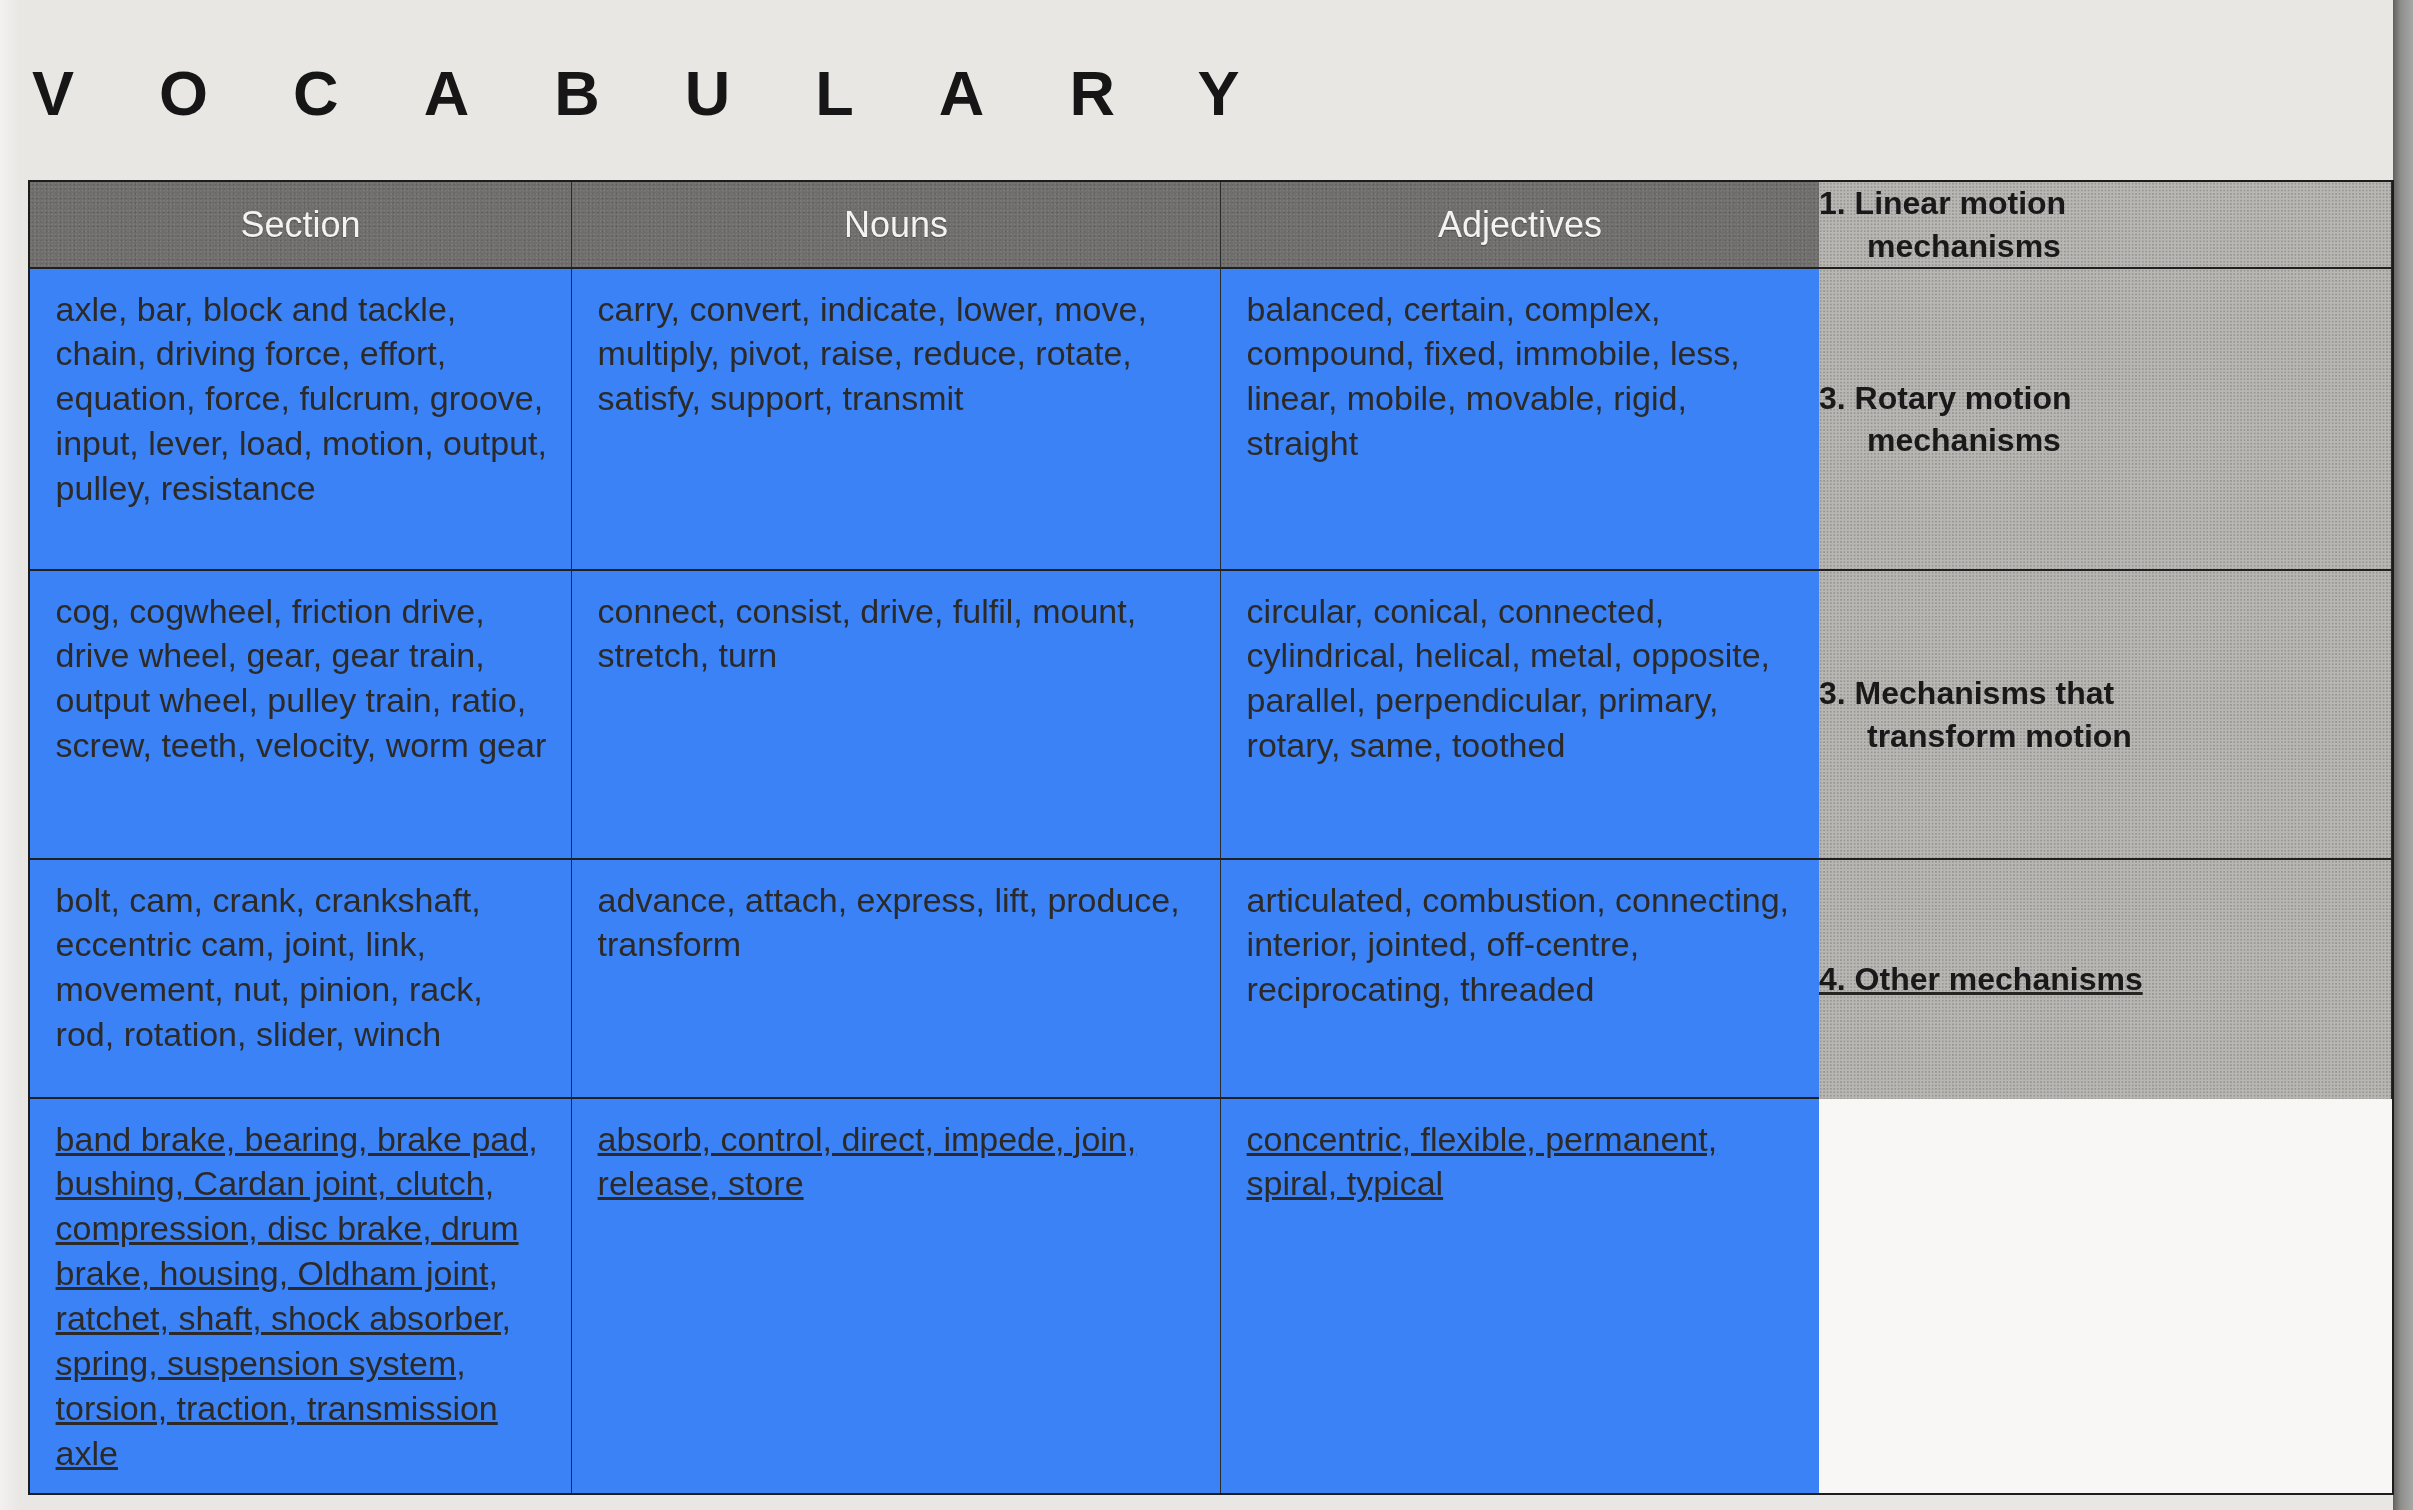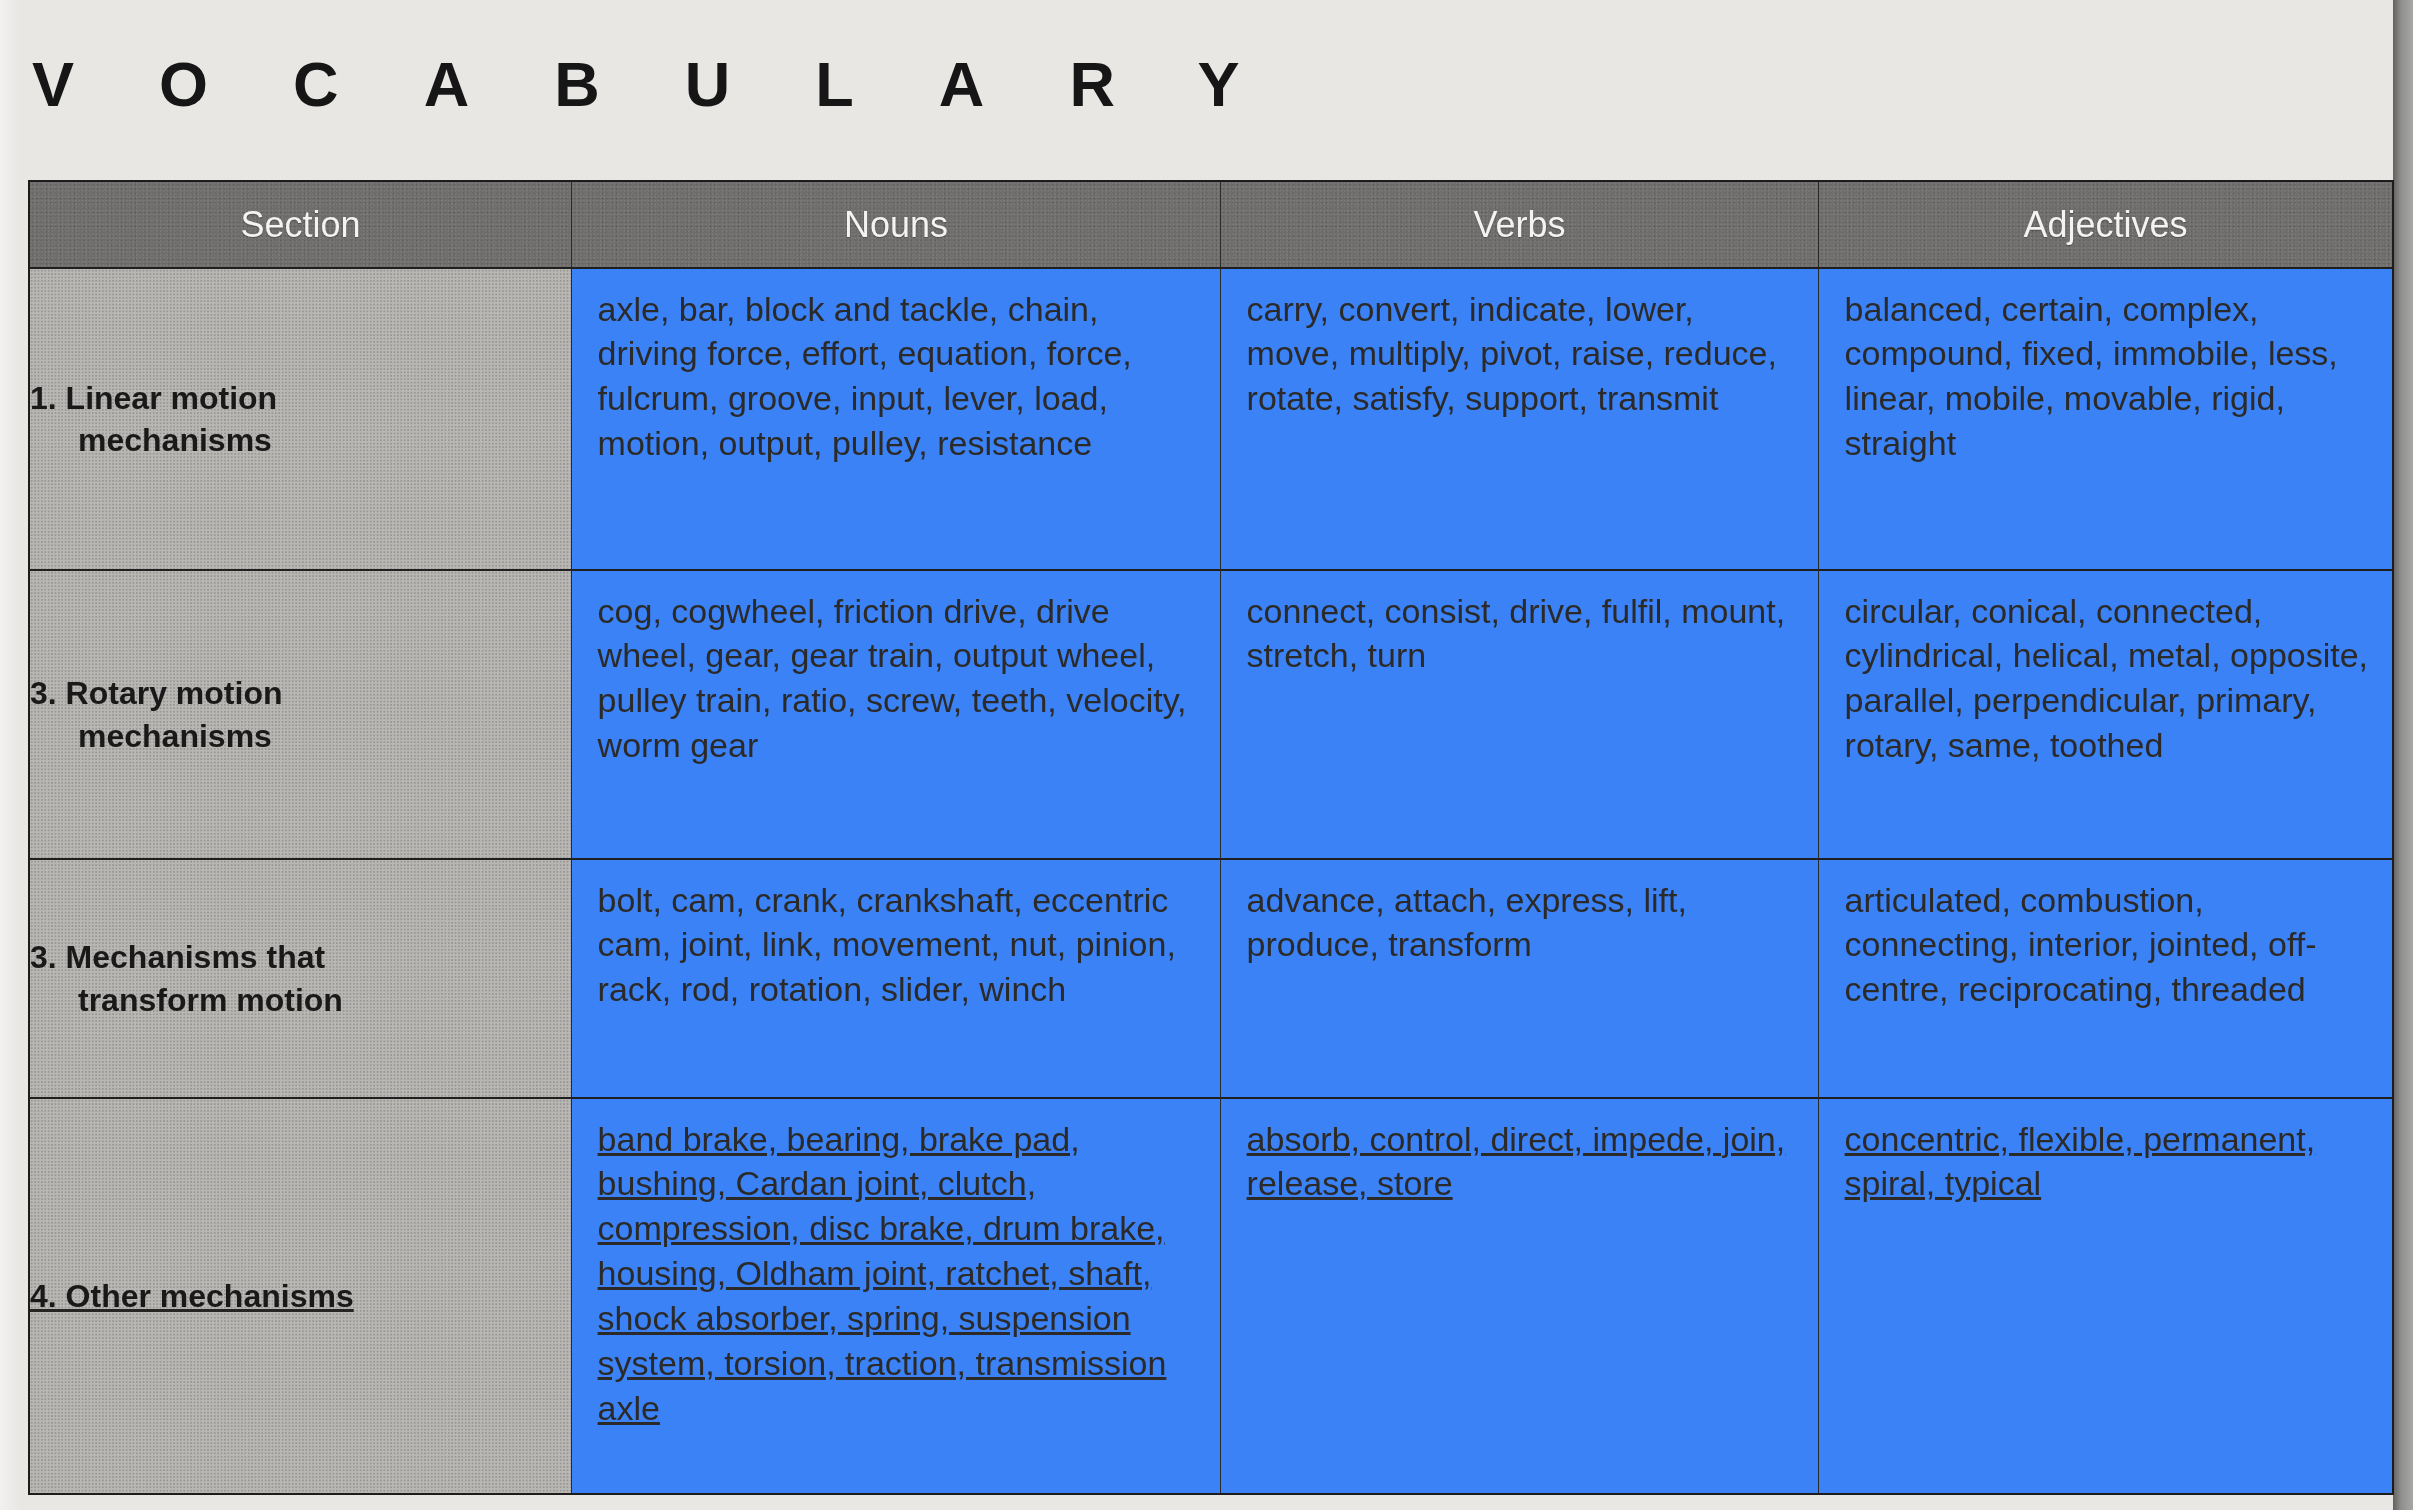--- a/index.html
+++ b/index.html
@@ -30,21 +30,21 @@
     top: 0;
     left: 0;
     width: 20px;
     height: 100%;
     background: linear-gradient(to right, #f2f1ef, rgba(242,241,239,0));
   }
 
   .page-title {
     position: absolute;
     left: 32px;
-    top: 6px;
+    top: 15px;
     font-size: 63px;
     font-weight: bold;
     letter-spacing: 1.35em;
     color: #161616;
     white-space: nowrap;
   }
 
   .vocab-table {
     position: absolute;
     left: 28px;
@@ -115,21 +115,20 @@
 
 <div class="scan-edge-left"></div>
 <div class="scan-edge-right"></div>
 
 <h1 class="page-title">VOCABULARY</h1>
 
 <div class="vocab-table">
 
   <div class="cell hcell">Section</div>
   <div class="cell hcell">Nouns</div>
-  <div class="cell hcell">Verbs</div>
   <div class="cell hcell last-col">Adjectives</div>
 
   <div class="cell scell">
     <div class="section-label">1. Linear motion mechanisms</div>
   </div>
   <div class="cell bcell">axle, bar, block and tackle, chain, driving force, effort, equation, force, fulcrum, groove, input, lever, load, motion, output, pulley, resistance</div>
   <div class="cell bcell">carry, convert, indicate, lower, move, multiply, pivot, raise, reduce, rotate, satisfy, support, transmit</div>
   <div class="cell bcell last-col">balanced, certain, complex, compound, fixed, immobile, less, linear, mobile, movable, rigid, straight</div>
 
   <div class="cell scell">

